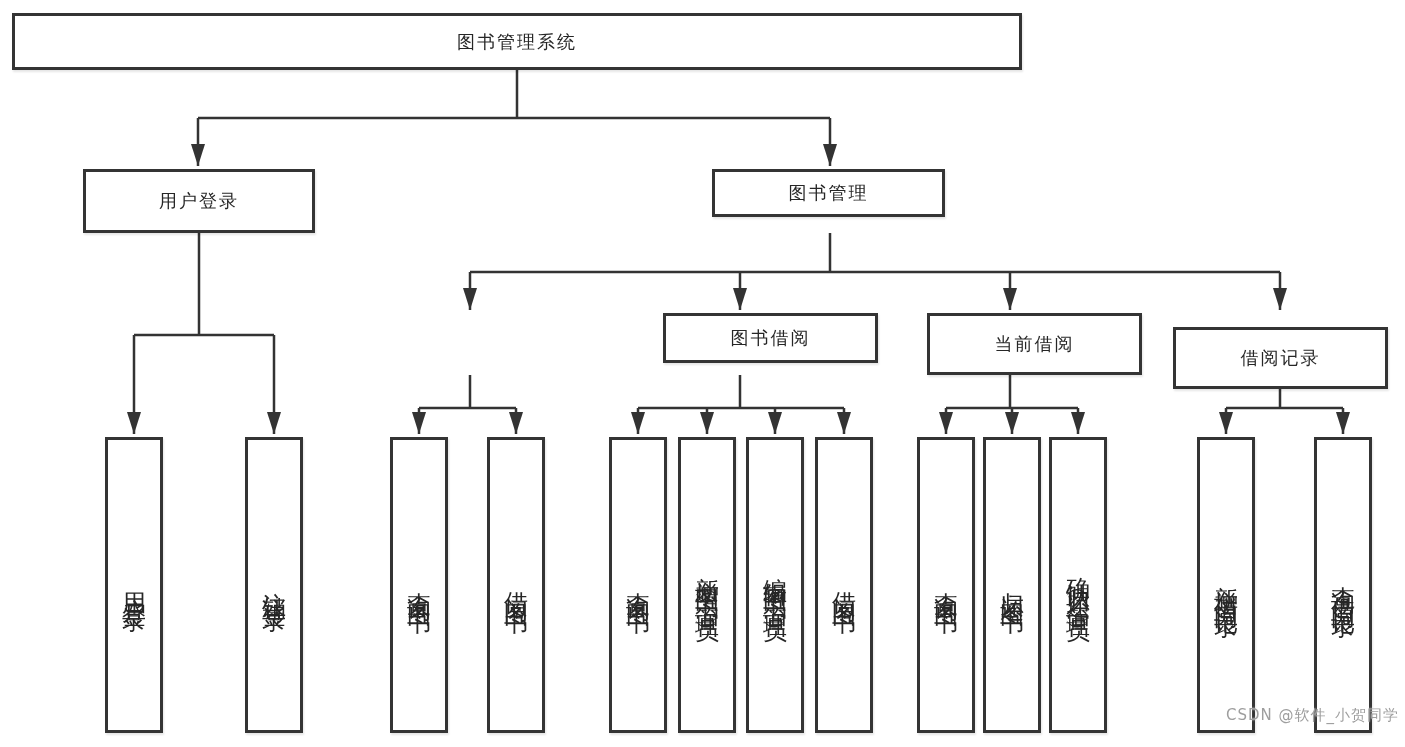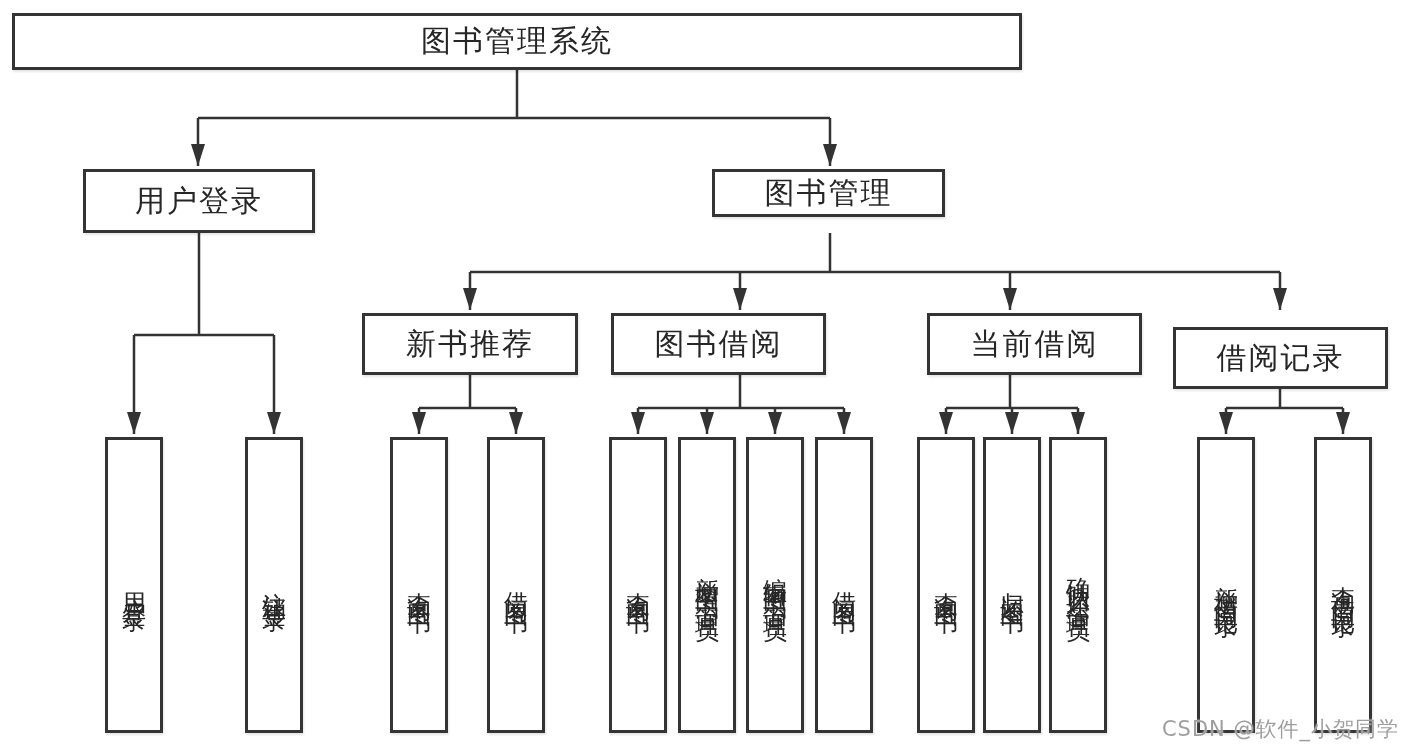--- a/index.html
+++ b/index.html
@@ -25,38 +25,38 @@
     position: absolute;
     background: #ffffff;
     border: 3px solid #343434;
     display: flex;
     align-items: center;
     justify-content: center;
     color: #262626;
     box-shadow: 1px 2px 2px rgba(0,0,0,0.10);
   }
   .node.h {
-    font-size: 30px;
+    font-size: 18px;
     letter-spacing: 2px;
     white-space: nowrap;
     text-align: center;
   }
   .node.v {
     writing-mode: vertical-rl;
     text-orientation: mixed;
     font-size: 24px;
     line-height: 1;
     letter-spacing: 6px;
     padding: 4px 0;
   }
   .watermark {
     position: absolute;
     right: 6px;
-    bottom: 4px;
-    font-size: 21px;
+    bottom: 22px;
+    font-size: 15px;
     letter-spacing: 1px;
     color: #9e9e9e;
     text-shadow: 0 0 2px #ffffff;
     white-space: nowrap;
   }
 </style>
 </head>
 <body>
 
 <div class="canvas">
@@ -103,22 +103,21 @@
       <line x1="1226" y1="408" x2="1226" y2="434" marker-end="url(#arrow)"></line>
       <line x1="1343" y1="408" x2="1343" y2="434" marker-end="url(#arrow)"></line>
     </g>
   </svg>
 
   <div class="node h" style="left:12px; top:13px; width:1010px; height:57px;">图书管理系统</div>
 
   <div class="node h" style="left:83px; top:169px; width:232px; height:64px;">用户登录</div>
   <div class="node h" style="left:712px; top:169px; width:233px; height:48px;">图书管理</div>
 
-  <div class="node h" style="left:362px; top:313px; width:216px; height:62px;">新书推荐</div>
-  <div class="node h" style="left:611px; top:313px; width:215px; height:62px;">图书借阅</div>
+  <div class="node h" style="left:663px; top:313px; width:215px; height:50px;">图书借阅</div>
   <div class="node h" style="left:903px; top:313px; width:215px; height:62px;margin-left:24px;">当前借阅</div>
   <div class="node h" style="left:1173px; top:327px; width:215px; height:62px;">借阅记录</div>
 
   <div class="node v" style="left:105px; top:437px; width:58px; height:296px;">用户登录</div>
   <div class="node v" style="left:245px; top:437px; width:58px; height:296px;">注销登录</div>
 
   <div class="node v" style="left:390px; top:437px; width:58px; height:296px;">查询图书</div>
   <div class="node v" style="left:487px; top:437px; width:58px; height:296px;">借阅图书</div>
 
   <div class="node v" style="left:609px; top:437px; width:58px; height:296px;">查询图书</div>

